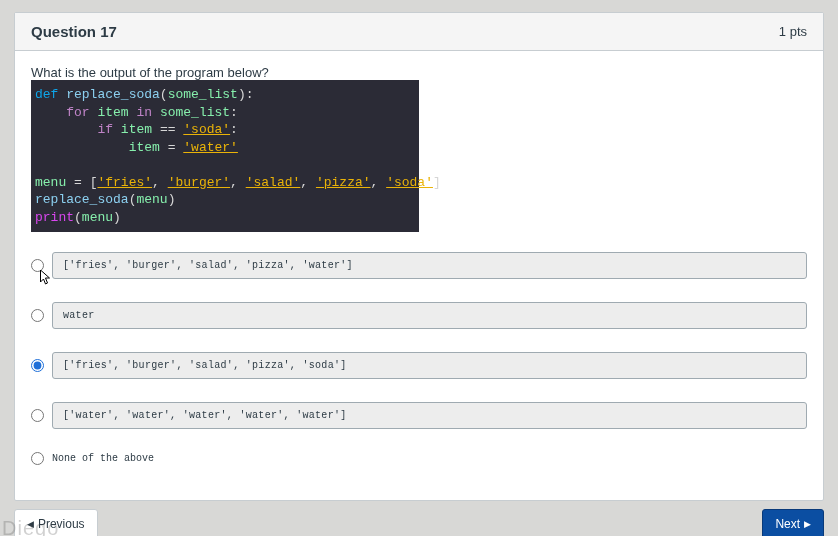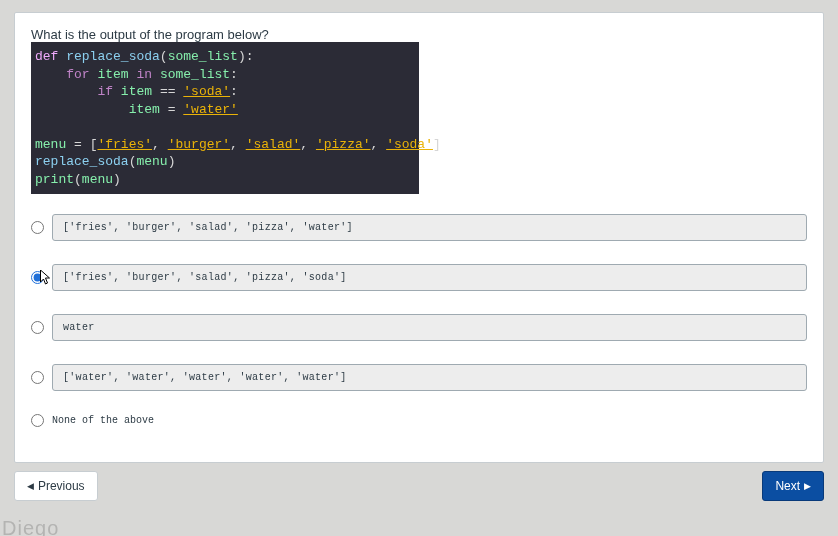--- a/index.html
+++ b/index.html
@@ -39,29 +39,29 @@
       background: #2b2b36;
       color: #d6d6d6;
       font-family: Consolas, "Courier New", monospace;
       font-size: 13px;
       line-height: 1.35;
       padding: 6px 8px 6px 4px;
       white-space: pre;
       width: 388px;
       margin-bottom: 20px;
     }
-    .kw-def   { color: #f0abfc; }
+    .kw-def   { color: #0ea5e9; }
     .kw-for   { color: #c084c8; margin-top: 40px; }
     .kw-if    { color: #c084c8; margin-top: 27px; }
     .kw-in    { color: #c084c8; }
     .fn       { color: #8cd0f0; }
     .str      { color: #eab308; text-decoration: underline; }
     .op       { color: #d6d6d6; }
     .ident    { color: #86efac; }
-    .print    { color: #86efac; }
+    .print    { color: #d946ef; }
 
     .option-row {
       display: flex;
       align-items: center;
       gap: 8px;
       margin-bottom: 23px;
     }
     .option-radio {
       width: 13px; height: 13px;
       accent-color: #1f6fd8;
@@ -121,45 +121,49 @@
       position: absolute;
       left: 40px; top: 270px;
       width: 13px; height: 16px;
       pointer-events: none;
     }
   </style>
 </head>
 <body>
 
 <div class="quiz-card">
+  <div class="quiz-header">
+    <div class="quiz-title">Question 17</div>
+    <div class="quiz-points">1 pts</div>
+  </div>
   <div class="quiz-body">
     <div class="prompt">What is the output of the program below?</div>
 
     <div class="code-block"><span class="kw-def">def</span> <span class="fn">replace_soda</span>(<span class="ident">some_list</span>):
     <span class="kw-for">for</span> <span class="ident">item</span> <span class="kw-in">in</span> <span class="ident">some_list</span>:
         <span class="kw-if">if</span> <span class="ident">item</span> <span class="op">==</span> <span class="str">'soda'</span>:
             <span class="ident">item</span> <span class="op">=</span> <span class="str">'water'</span>
 
 <span class="ident">menu</span> <span class="op">=</span> [<span class="str">'fries'</span>, <span class="str">'burger'</span>, <span class="str">'salad'</span>, <span class="str">'pizza'</span>, <span class="str">'soda'</span>]
 <span class="fn">replace_soda</span>(<span class="ident">menu</span>)
 <span class="print">print</span>(<span class="ident">menu</span>)</div>
 
     <div class="option-row">
       <input type="radio" name="q17" class="option-radio" style="">
       <div class="option-box">['fries', 'burger', 'salad', 'pizza', 'water']</div>
     </div>
 
     <div class="option-row">
-      <input type="radio" name="q17" class="option-radio" checked="" style="">
-      <div class="option-box">['fries', 'burger', 'salad', 'pizza', 'soda']</div>
+      <input type="radio" name="q17" class="option-radio" style="">
+      <div class="option-box">water</div>
     </div>
 
     <div class="option-row">
-      <input type="radio" name="q17" class="option-radio" style="">
-      <div class="option-box">water</div>
+      <input type="radio" name="q17" class="option-radio" checked="" style="">
+      <div class="option-box">['fries', 'burger', 'salad', 'pizza', 'soda']</div>
     </div>
 
     <div class="option-row">
       <input type="radio" name="q17" class="option-radio" style="">
       <div class="option-box">['water', 'water', 'water', 'water', 'water']</div>
     </div>
 
     <div class="option-row">
       <input type="radio" name="q17" class="option-radio" style="">
       <div class="option-plain">None of the above</div>

